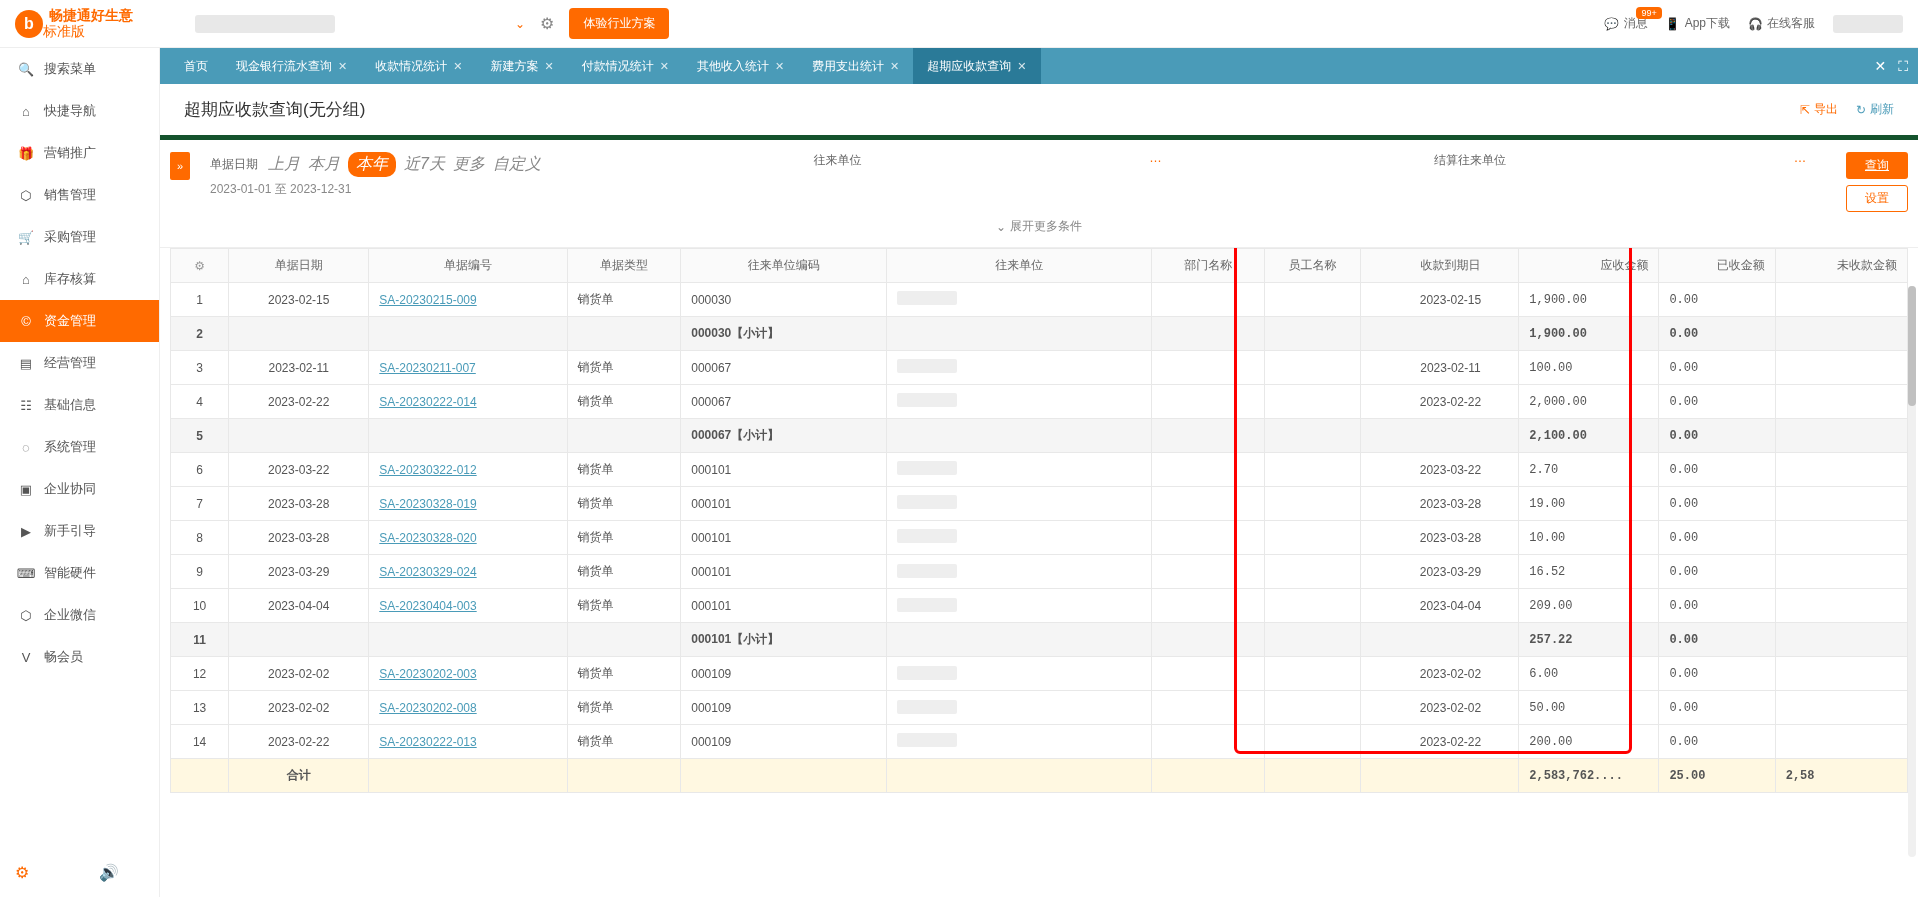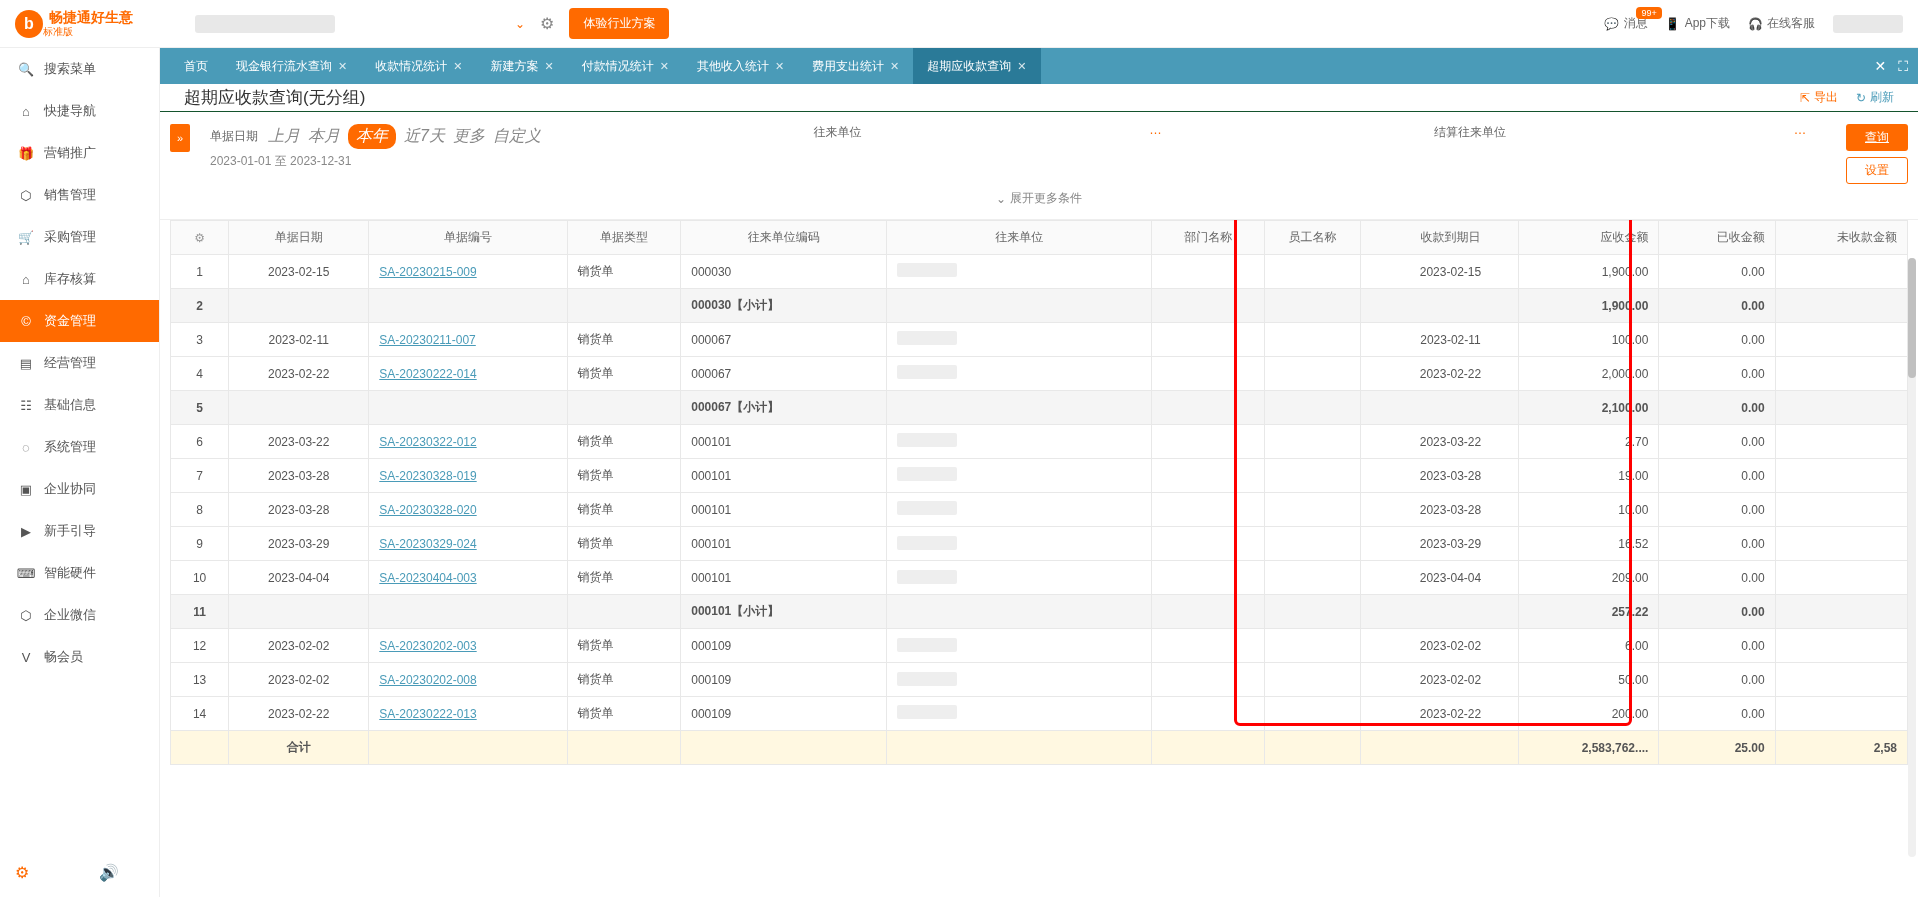--- a/index.html
+++ b/index.html
@@ -5,21 +5,21 @@
     * { box-sizing: border-box; margin: 0; padding: 0; }
     body { font-family: "Microsoft YaHei", Arial, sans-serif; font-size: 12px; color: #333; background: #f5f5f5; overflow: hidden; }
     
     .app { display: flex; flex-direction: column; height: 897px; width: 1918px; }
     
     
     .top-header { height: 48px; background: #fff; border-bottom: 1px solid #eee; display: flex; align-items: center; padding: 0 15px; }
     .logo-area { display: flex; align-items: center; width: 160px; }
     .logo-icon { width: 28px; height: 28px; border-radius: 50%; background: #ff6a00; display: flex; align-items: center; justify-content: center; color: #fff; font-weight: bold; font-size: 16px; }
     .logo-text { margin-left: 6px; color: #ff6a00; font-weight: bold; font-size: 14px; }
-    .logo-sub { font-size: 10px; color: #ff6a00; margin-top: -2px; }
+    .logo-sub { font-size: 14px; color: #ff6a00; margin-top: -2px; }
     .blurred { background: #e8e8e8; color: transparent; border-radius: 3px; height: 18px; width: 140px; margin-left: 20px; }
     .chevron-down { margin-left: 180px; color: #ff6a00; cursor: pointer; font-size: 12px; }
     .gear-top { margin-left: 15px; color: #888; cursor: pointer; font-size: 16px; }
     .try-btn { margin-left: 15px; background: #ff6a00; color: #fff; border: none; padding: 7px 14px; border-radius: 4px; cursor: pointer; font-size: 12px; }
     .header-right { margin-left: auto; display: flex; align-items: center; gap: 18px; color: #666; font-size: 12px; }
     .header-right-item { display: flex; align-items: center; gap: 4px; cursor: pointer; position: relative; }
     .badge { position: absolute; top: -8px; right: -14px; background: #ff6a00; color: #fff; border-radius: 4px; padding: 1px 5px; font-size: 9px; }
     .blurred-user { background: #e8e8e8; width: 70px; height: 18px; border-radius: 3px; }
     
     
@@ -40,21 +40,21 @@
     .tabs { background: #4a9bb8; display: flex; align-items: center; height: 36px; padding-left: 10px; }
     .tabs-scroll { display: flex; flex: 1; overflow: hidden; }
     .tab { padding: 0 14px; height: 36px; display: flex; align-items: center; color: #fff; font-size: 12px; cursor: pointer; gap: 6px; white-space: nowrap; }
     .tab.active { background: #2a7a98; }
     .tab-close { font-size: 11px; opacity: 0.8; cursor: pointer; }
     .tabs-right { margin-left: auto; display: flex; align-items: center; gap: 12px; padding-right: 10px; color: #fff; }
     .tabs-right span { cursor: pointer; font-size: 14px; }
     
     
     .page { flex: 1; background: #fff; margin: 0; display: flex; flex-direction: column; overflow: hidden; }
-    .page-header { display: flex; align-items: center; padding: 2px 24px; border-bottom: 1px solid #14532d; }
+    .page-header { display: flex; align-items: center; padding: 14px 24px; border-bottom: 5px solid #14532d; }
     .page-title { font-size: 17px; color: #333; }
     .page-actions { margin-left: auto; display: flex; gap: 18px; color: #ff6a00; font-size: 12px; }
     .page-actions span { cursor: pointer; display: flex; align-items: center; gap: 4px; }
     .page-actions .refresh { color: #4a9bb8; }
     
     
     .filter-bar { padding: 12px 10px 6px 10px; border-bottom: 1px solid #eee; background: #fff; }
     .filter-row { display: flex; align-items: flex-start; gap: 20px; }
     .collapse-btn { background: #ff6a00; color: #fff; width: 20px; height: 28px; display: flex; align-items: center; justify-content: center; cursor: pointer; border-radius: 2px; font-size: 11px; }
     .filter-group { display: flex; flex-direction: column; gap: 4px; }
@@ -86,21 +86,21 @@
     .col-docno { width: 150px; }
     .col-type { width: 86px; }
     .col-code { width: 156px; }
     .col-unit { width: 200px; }
     .col-dept { width: 86px; }
     .col-emp { width: 72px; }
     .col-due { width: 120px; text-align: center; padding-left: 32px; }
     .col-amt { width: 106px; text-align: right; }
     .col-paid { width: 88px; text-align: right; }
     .col-unpaid { width: 100px; text-align: right; }
-    td.num { text-align: right; }
+    td.num { text-align: left; font-family: Liberation Mono, monospace; }
     td.center { text-align: center; }
     .link { color: #4a9bb8; text-decoration: underline; cursor: pointer; }
     tr.subtotal td { background: #f5f5f5; font-weight: bold; }
     tr.total td { background: #fff8e1; font-weight: bold; }
     .gear-th { cursor: pointer; color: #999; }
     .blurred-cell { background: #eee; color: transparent; border-radius: 2px; display: inline-block; width: 60px; height: 14px; }
     
     
     .highlight-box { position: absolute; border: 3px solid #ff0000; pointer-events: none; border-radius: 6px; }
     

